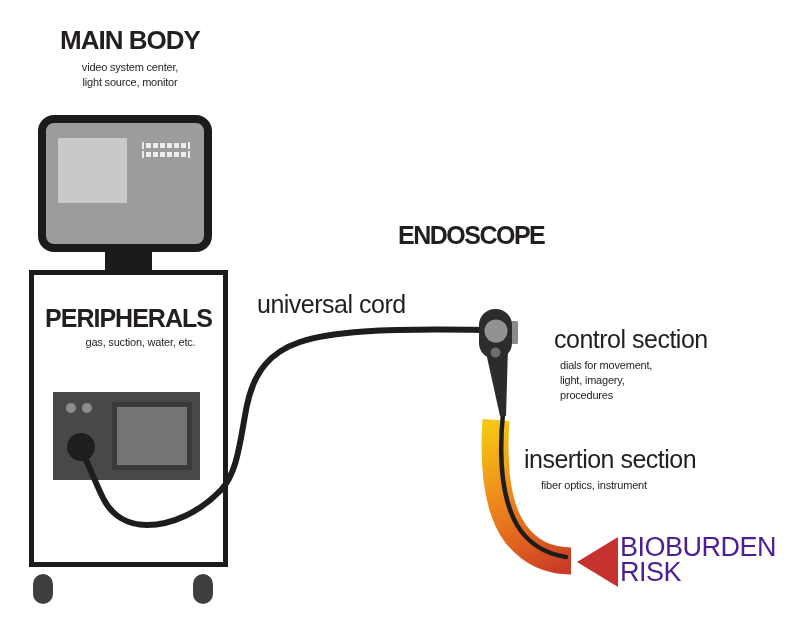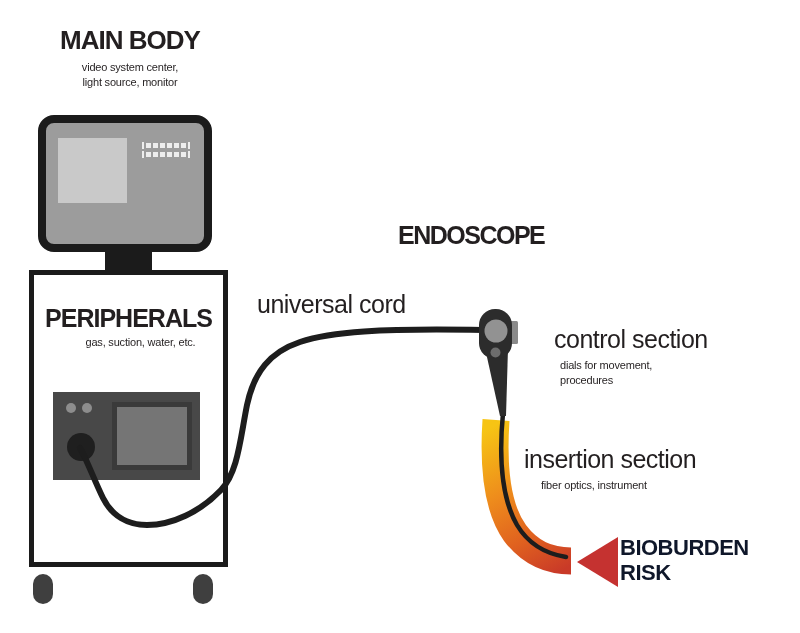--- a/index.html
+++ b/index.html
@@ -28,22 +28,22 @@
   .peripherals-block .sub{margin-top:4px;padding-left:24px;}
 
   .control-block{left:554px;top:327px;z-index:10;}
   .control-block .title{font-size:25px;}
   .control-block .sub{margin-left:6px;margin-top:6px;}
 
   .insertion-block{left:524px;top:447px;z-index:10;}
   .insertion-block .title{font-size:25px;}
   .insertion-block .sub{margin-left:17px;margin-top:6px;}
 
-  .bioburden-block{left:620px;top:535px;font-size:22px;font-weight:bold;
-    line-height:25px;letter-spacing:-0.5px;color:#0f172a;z-index:10;}
+  .bioburden-block{left:620px;top:535px;font-size:27px;font-weight:normal;
+    line-height:25px;letter-spacing:-0.5px;color:#4c1d95;z-index:10;}
 
   
   .monitor{left:38px;top:115px;width:158px;height:121px;background:#9c9c9c;
     border:8px solid #1b1b1b;border-radius:16px;z-index:1;}
   .monitor-highlight{left:12px;top:15px;width:69px;height:65px;background:#c9c9c9;}
   .monitor-dots{right:14px;top:19px;}
   .dot-row{display:flex;gap:2px;align-items:center;height:7px;margin-bottom:2px;}
   .dot-row .sq{width:5px;height:5px;background:#ededed;}
   .dot-row .bar{width:2px;height:7px;background:#ededed;}
   .monitor-stand{left:105px;top:250px;width:47px;height:22px;background:#1b1b1b;z-index:0;}
@@ -118,20 +118,21 @@
     <div class="abs device-knob"></div>
     <div class="abs device-screen"></div>
   </div>
   <div class="abs wheel left"></div>
   <div class="abs wheel right"></div>
 
   <div class="abs control-block">
     <div class="title h-med">control section</div>
     <div class="sub">
       <div>dials for movement,</div>
+      <div>light, imagery,</div>
       <div>procedures</div>
     </div>
   </div>
 
   <div class="abs insertion-block">
     <div class="title h-med">insertion section</div>
     <div class="sub">
       <div>fiber optics, instrument</div>
     </div>
   </div>

